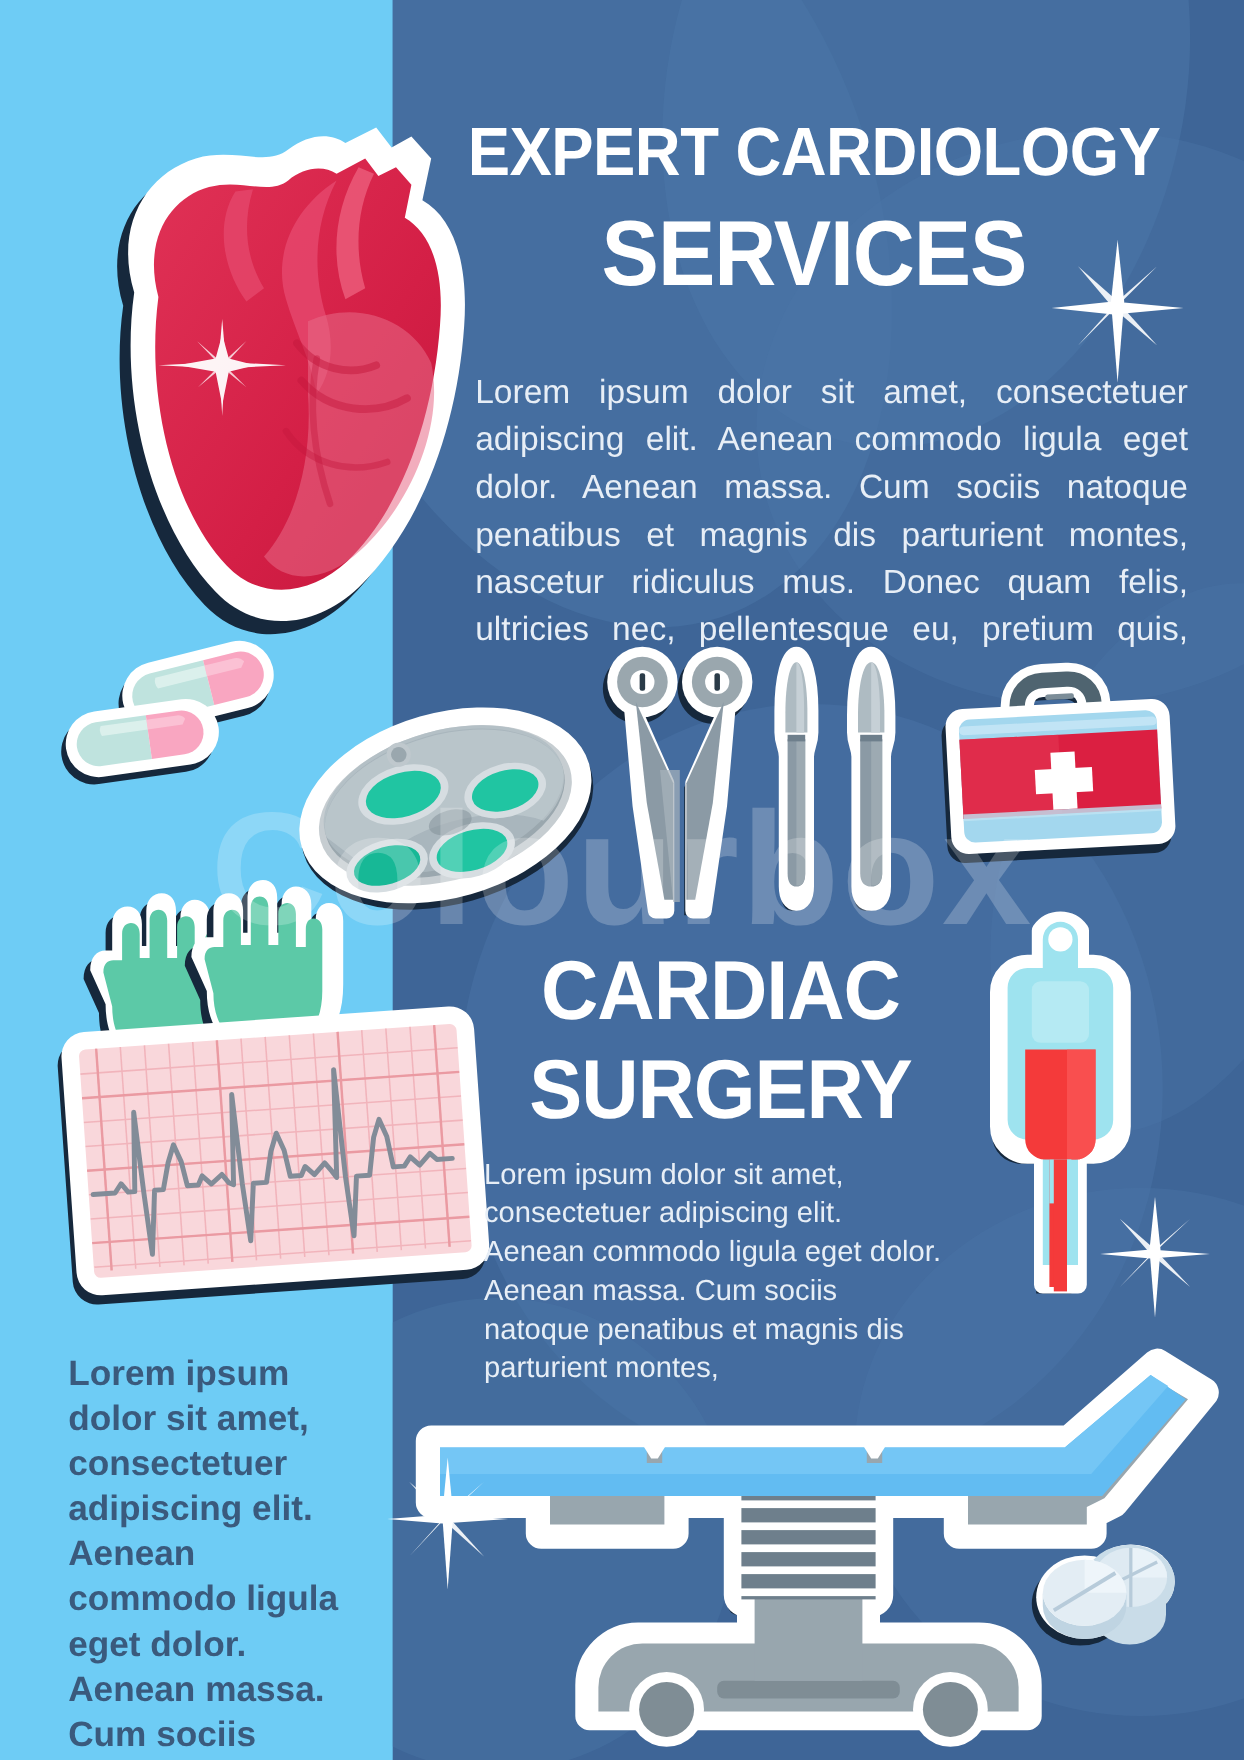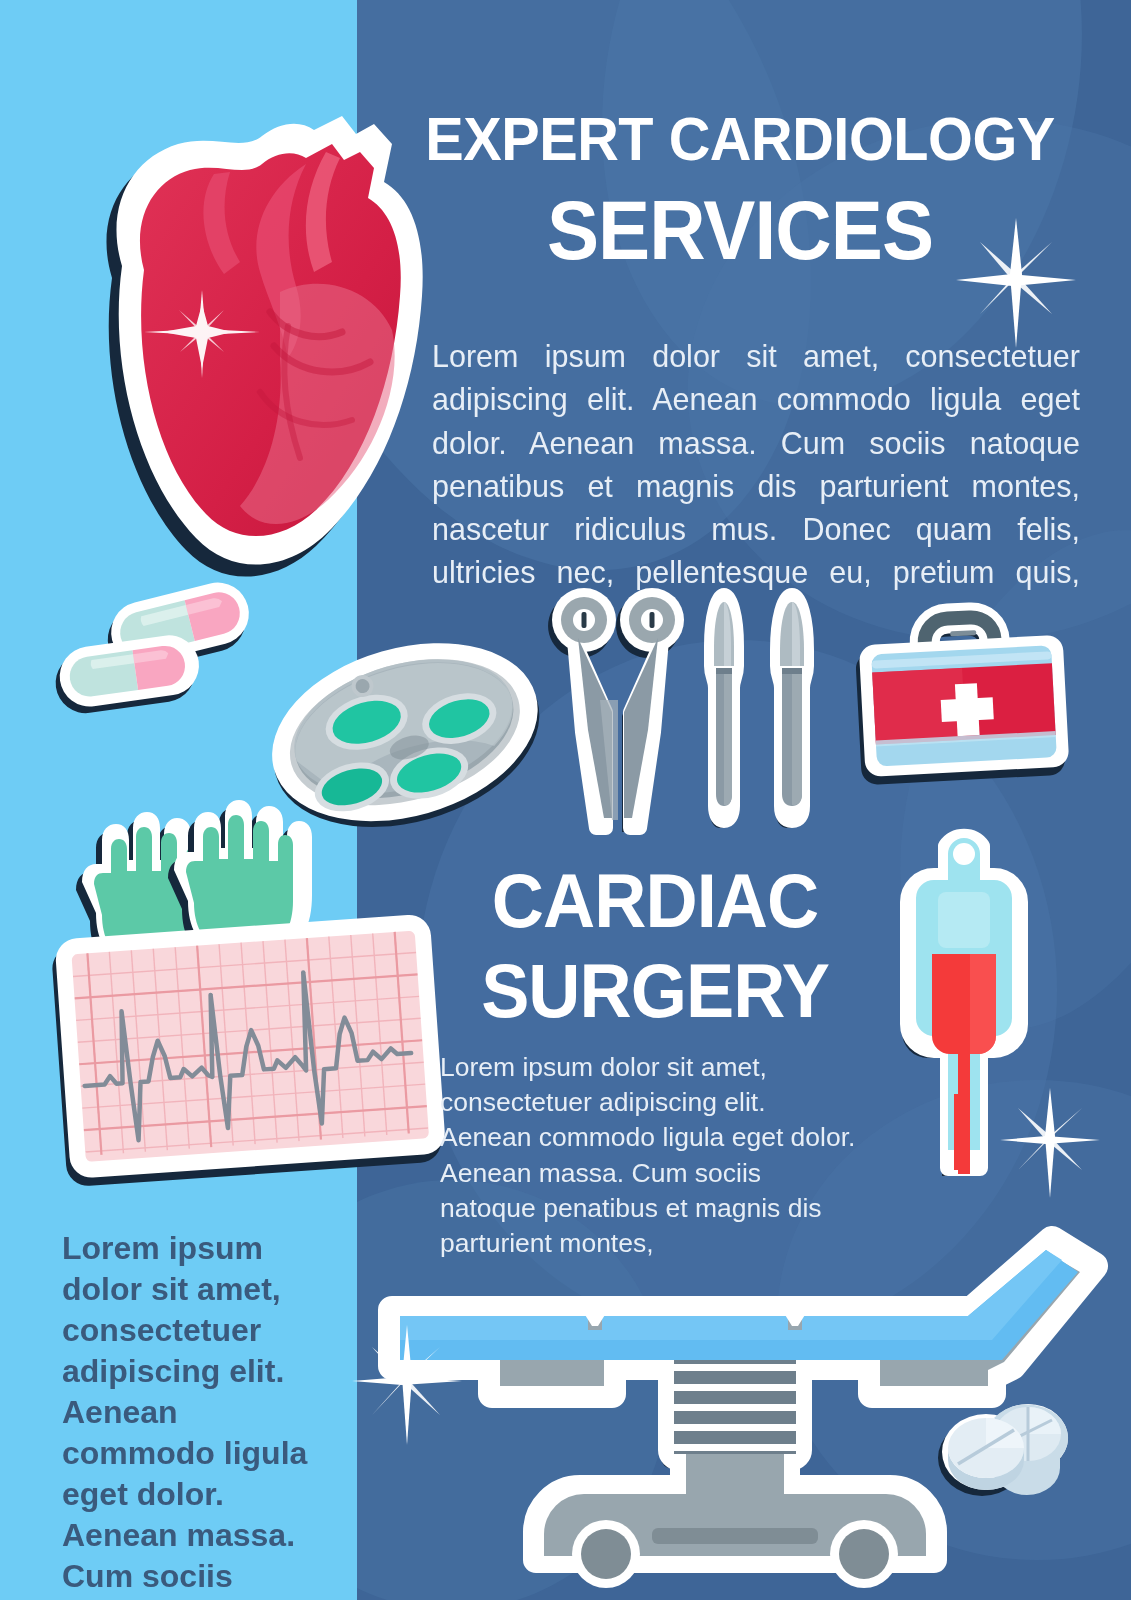--- a/index.html
+++ b/index.html
@@ -472,20 +472,21 @@
 
   <div class="spark" style="left:352px;top:1325px;">
     <svg width="110" height="120" viewBox="0 0 110 120">
       <path d="M55 0 L60 52 L55 120 L50 52 Z" fill="#fff"></path>
       <path d="M0 56 L50 52 L110 56 L50 60 Z" fill="#fff"></path>
       <path d="M20 22 L52 50 L88 90 L50 56 Z" fill="#fff" opacity=".9"></path>
       <path d="M88 22 L56 50 L20 90 L52 56 Z" fill="#fff" opacity=".9"></path>
     </svg>
   </div>
 
+  <div class="watermark">Colourbox</div>
 
   <div class="title1">EXPERT CARDIOLOGY</div>
   <div class="title2">SERVICES</div>
   <div class="body1">Lorem ipsum dolor sit amet, consectetuer adipiscing elit. Aenean commodo ligula eget dolor. Aenean massa. Cum sociis natoque penatibus et magnis dis parturient montes, nascetur ridiculus mus. Donec quam felis, ultricies nec, pellentesque eu, pretium quis,</div>
 
   <div class="title3">CARDIAC</div>
   <div class="title4">SURGERY</div>
   <div class="body2">Lorem ipsum dolor sit amet, consectetuer adipiscing elit. Aenean commodo ligula eget dolor. Aenean massa. Cum sociis natoque penatibus et magnis dis parturient montes,</div>
 
   <div class="body3">Lorem ipsum dolor sit amet, consectetuer adipiscing elit. Aenean commodo ligula eget dolor. Aenean massa. Cum sociis</div>

